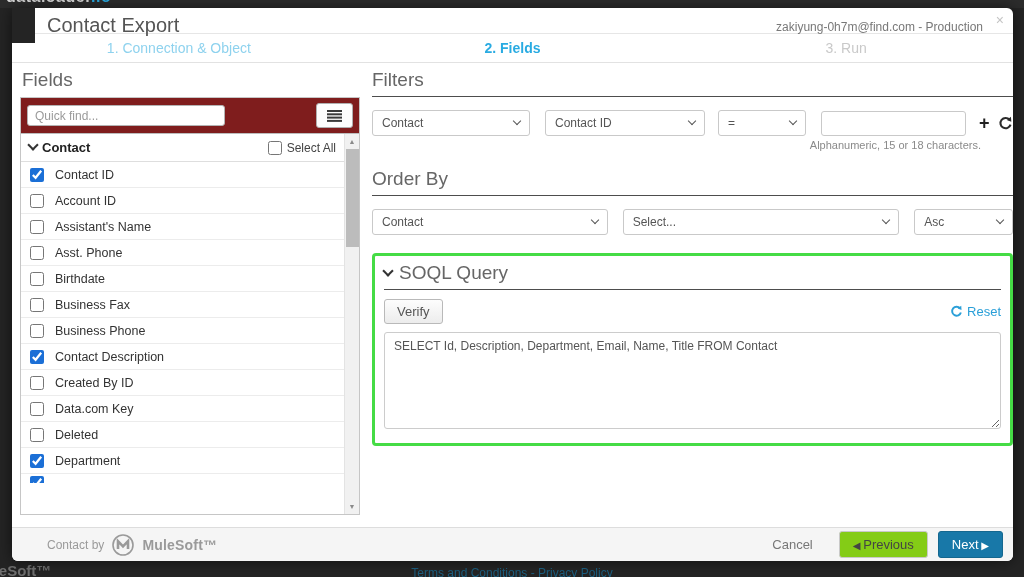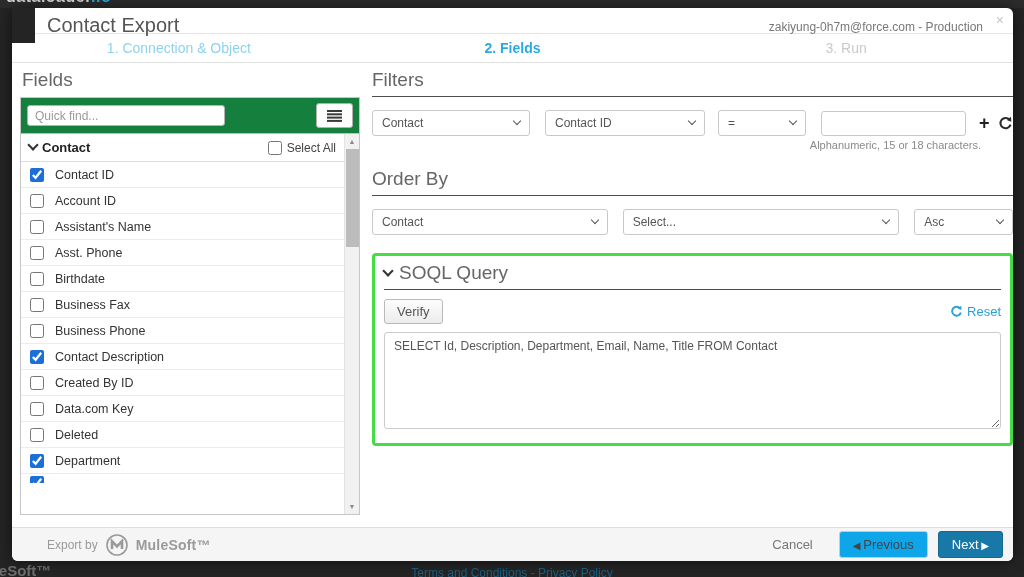--- a/index.html
+++ b/index.html
@@ -33,21 +33,21 @@
   .step-done   { color:#8ed2ee; }
   .step-active { color:#29abe2; font-weight:bold; }
   .step-future { color:#c9c9c9; }
 
   .modal-body { position:relative; height:462px; }
 
   
   .fields-panel { position:absolute; left:8px; top:6px; width:340px; }
   .panel-title { font-size:19px; color:#666; font-weight:400; margin:0 2px 6px 2px; }
   .fields-box { border:1px solid #c6c6c6; }
-  .fields-toolbar { background:#15803d; padding:5px 6px; display:flex; justify-content:space-between; align-items:center; border-bottom:1px solid #bdbdbd; }
+  .fields-toolbar { background:#7f1d1d; padding:5px 6px; display:flex; justify-content:space-between; align-items:center; border-bottom:1px solid #bdbdbd; }
   .quick-find { width:198px; height:21px; border:1px solid #b3b3b3; border-radius:3px; padding:0 7px; font-size:12px; color:#555; font-family:inherit; }
   .quick-find::placeholder { color:#9a9a9a; }
   .list-toggle-btn { width:37px; height:25px; background:#fdfdfd; border:1px solid #b0b0b0; border-radius:3px; display:flex; align-items:center; justify-content:center; cursor:pointer; }
 
   .fields-list { position:relative; height:380px; overflow:hidden; background:#fff; }
   .list-inner { margin-right:15px; }
   .list-header { display:flex; justify-content:space-between; align-items:center; height:28px; padding:0 8px; border-bottom:1px solid #dedede; }
   .object-name { font-weight:bold; color:#222; font-size:13px; display:flex; align-items:center; gap:5px; }
   .select-all { display:flex; align-items:center; gap:5px; font-size:12px; color:#444; }
   .field-row { display:flex; align-items:center; gap:11px; padding:0 9px; height:26px; border-bottom:1px solid #ececec; font-size:12.5px; color:#333; }
@@ -93,38 +93,38 @@
   .soql-text { width:100%; height:97px; border:1px solid #ccc; border-radius:3px; padding:6px 9px; font-size:12px; color:#555; font-family:inherit; resize:both; }
 
   
   .modal-footer { position:absolute; left:0; right:0; bottom:0; height:34px; background:#f5f5f5;
                   border-top:1px solid #ddd; border-radius:0 0 6px 6px;
                   display:flex; align-items:center; padding:0 10px 0 35px; }
   .powered { display:flex; align-items:center; gap:7px; color:#9a9a9a; font-size:12px; }
   .brand { color:#9a9a9a; font-weight:bold; font-size:14px; letter-spacing:.2px; }
   .footer-right { margin-left:auto; display:flex; align-items:center; gap:10px; }
   .cancel { color:#777; font-size:13px; margin-right:16px; cursor:pointer; }
-  .prev-btn { background:#0ea5e9; border:1px solid #c9c9c9; border-radius:3px; padding:5px 13px; font-size:13px; color:#444; cursor:pointer; font-family:inherit; }
+  .prev-btn { background:#84cc16; border:1px solid #c9c9c9; border-radius:3px; padding:5px 13px; font-size:13px; color:#444; cursor:pointer; font-family:inherit; }
   .next-btn { background:#1878a8; border:1px solid #14678f; border-radius:3px; padding:5px 13px; font-size:13px; color:#fff; cursor:pointer; font-family:inherit; }
   .arr { font-size:10px; }
 </style>
 </head>
 <body>
 
 <div class="top-bar">
   <span class="logo-sliver"><span>dataloader</span><span class="logo-io">.io</span></span>
 </div>
 <span class="bg-footer-left">MuleSoft™</span>
 <div class="bg-footer-links">Terms and Conditions - Privacy Policy</div>
 
 <div class="modal">
 
   <div class="modal-header">
     <span class="modal-title">Contact Export</span>
-    <span class="account-label">zakiyung-0h7m@force.com - Production</span>
+    <span class="account-label">zakiyung-0h7m@find.com - Production</span>
     <span class="close-x">×</span>
   </div>
   <div class="corner-notch"></div>
 
   <div class="steps">
     <span class="step step-done">1. Connection &amp; Object</span>
     <span class="step step-active">2. Fields</span>
     <span class="step step-future">3. Run</span>
   </div>
 
@@ -279,21 +279,21 @@
           </span>
         </div>
         <textarea class="soql-text" style="">SELECT Id, Description, Department, Email, Name, Title FROM Contact</textarea>
       </div>
 
     </div>
   </div>
 
   <div class="modal-footer">
     <span class="powered">
-      <span>Export by</span>
+      <span>Contact by</span>
       <svg width="24" height="24" viewBox="0 0 24 24">
         <circle cx="12" cy="12" r="10" fill="none" stroke="#9a9a9a" stroke-width="1.6"></circle>
         <path d="M7 16 V8.2 L12 13.4 L17 8.2 V16" fill="none" stroke="#9a9a9a" stroke-width="2.6"></path>
       </svg>
       <span class="brand">MuleSoft™</span>
     </span>
     <span class="footer-right">
       <span class="cancel">Cancel</span>
       <button class="prev-btn"><span class="arr">◀ </span><span>Previous</span></button>
       <button class="next-btn"><span>Next</span><span class="arr"> ▶</span></button>

